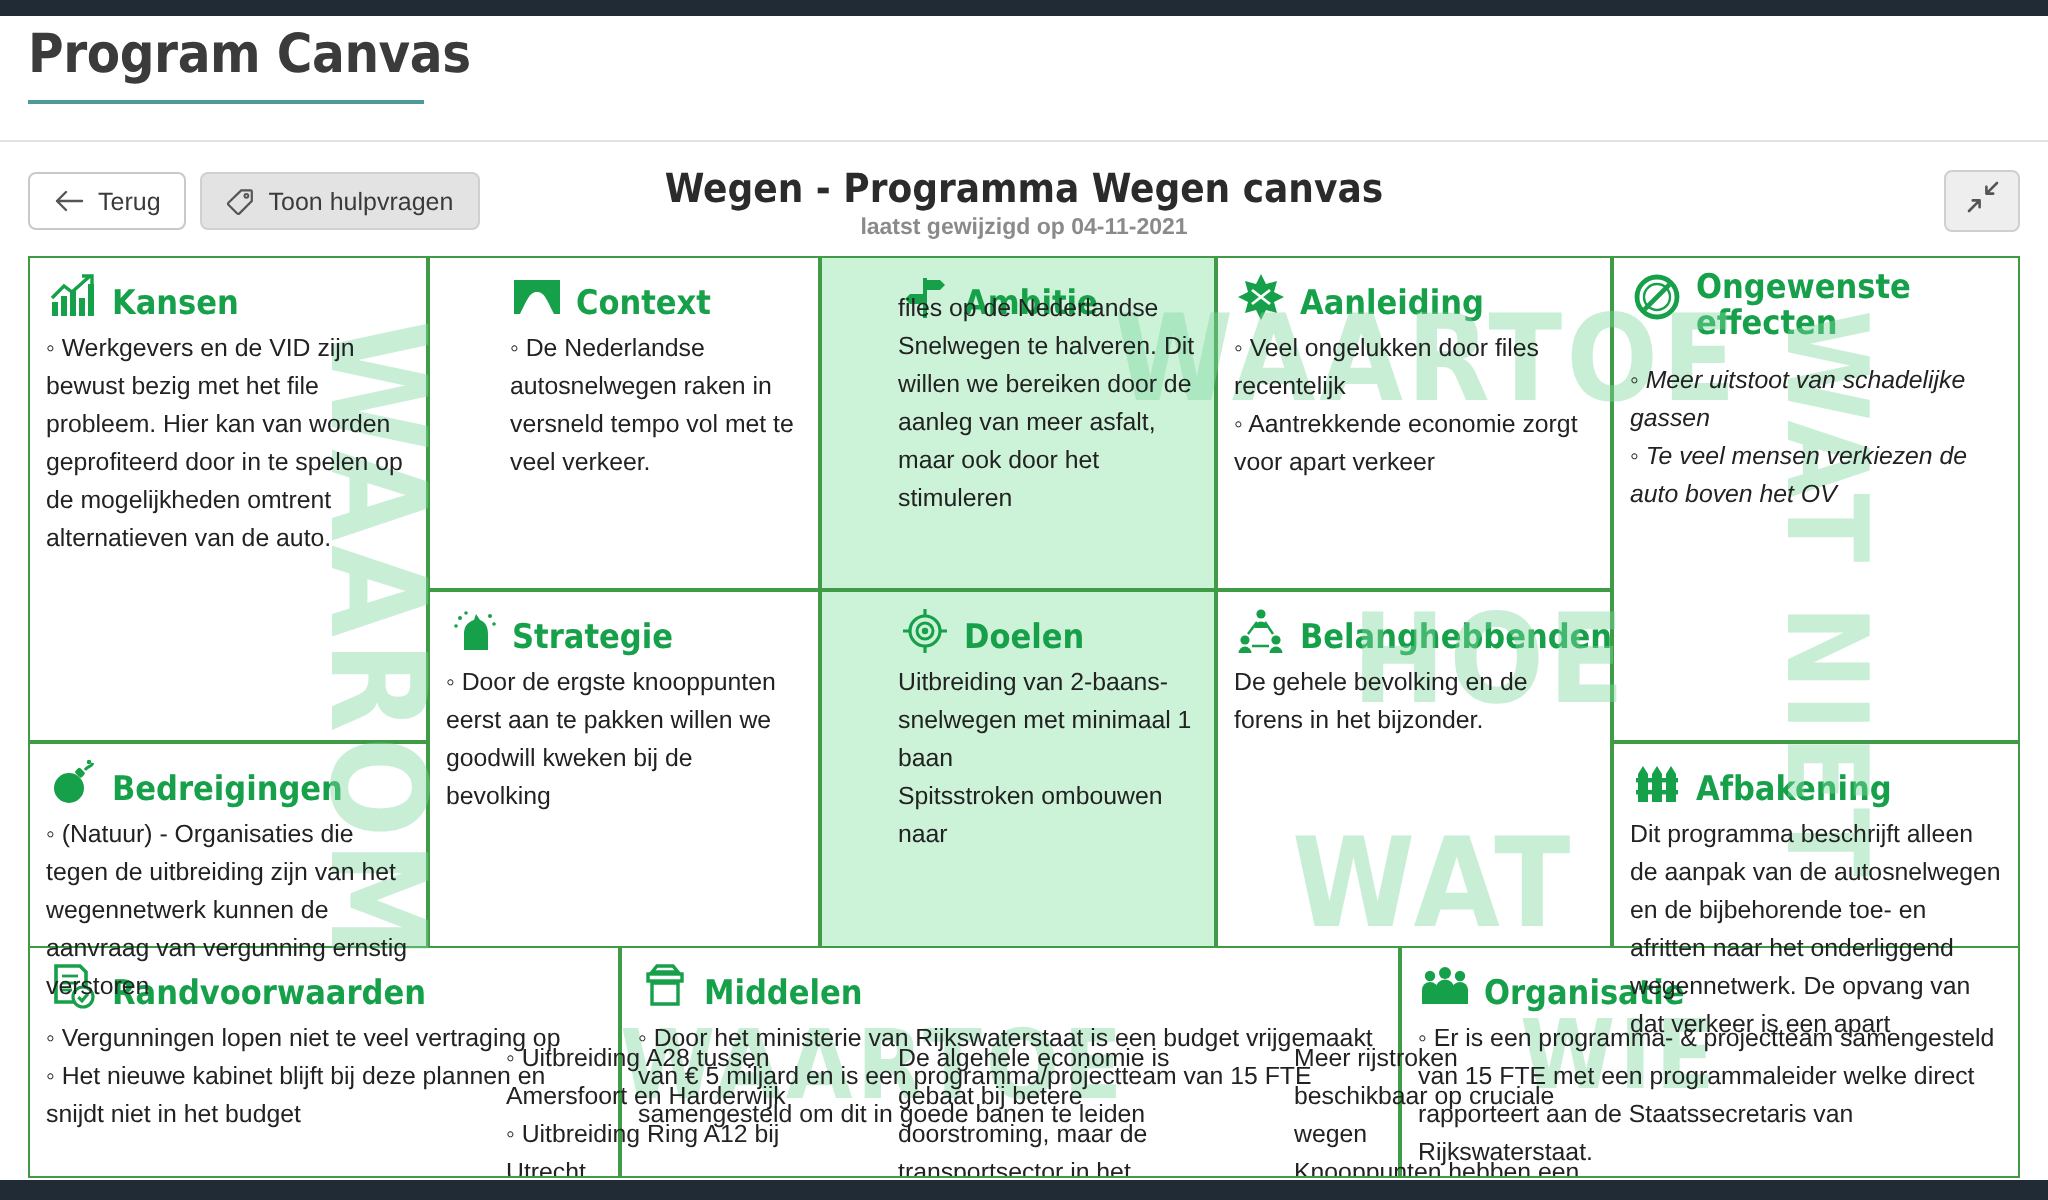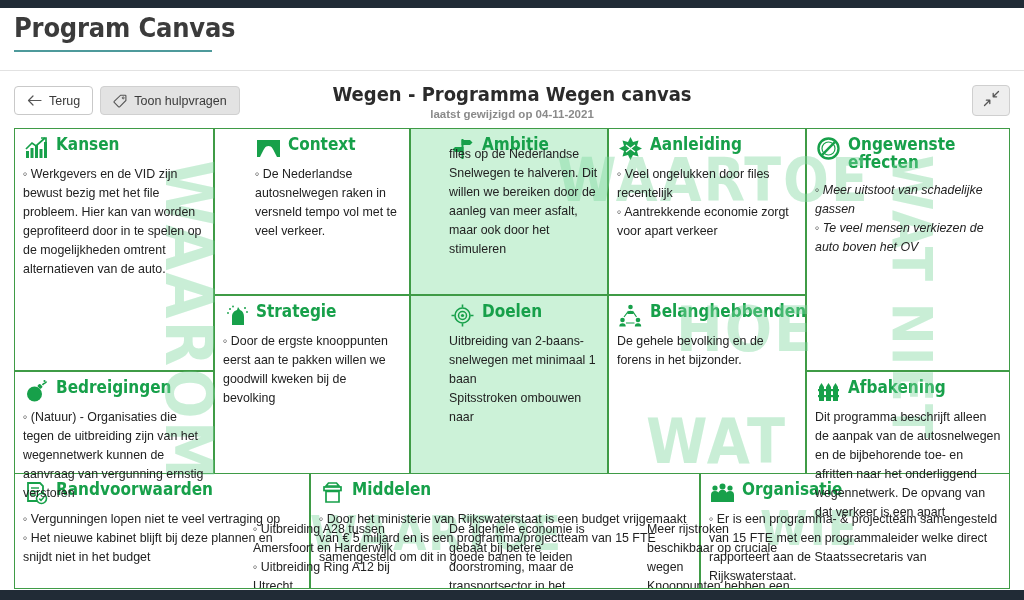--- a/index.html
+++ b/index.html
@@ -62,21 +62,21 @@
   }
 
   .card {
     position:relative; overflow:hidden;
     border:1px solid #3f9b46;
     background:#ffffff;
     padding:6px 8px 4px 8px;
   }
   .card.tint { background:#ccf2d8;padding-left:38px; }
 
-  .card-head { display:flex; align-items:flex-start; gap:7px; margin-bottom:4px; }
+  .card-head { display:flex; align-items:flex-end; gap:7px; margin-bottom:4px; }
   .card-icon { flex:0 0 auto; width:26px; height:26px; display:flex; align-items:center; justify-content:center; }
   .card-icon svg { display:block; }
   .card-title {
     font-family:"DejaVu Sans Condensed","Liberation Sans Narrow","Liberation Sans",sans-serif;
     font-size:17px; font-weight:bold; color:#17a04a; line-height:1.06;
   }
   .card-body { font-size:12.4px; line-height:1.54; color:#222; position:relative; z-index:2; }
   .card-body .b { display:block; }
   .card.clip .card-body { margin-top:-20px; }
 

